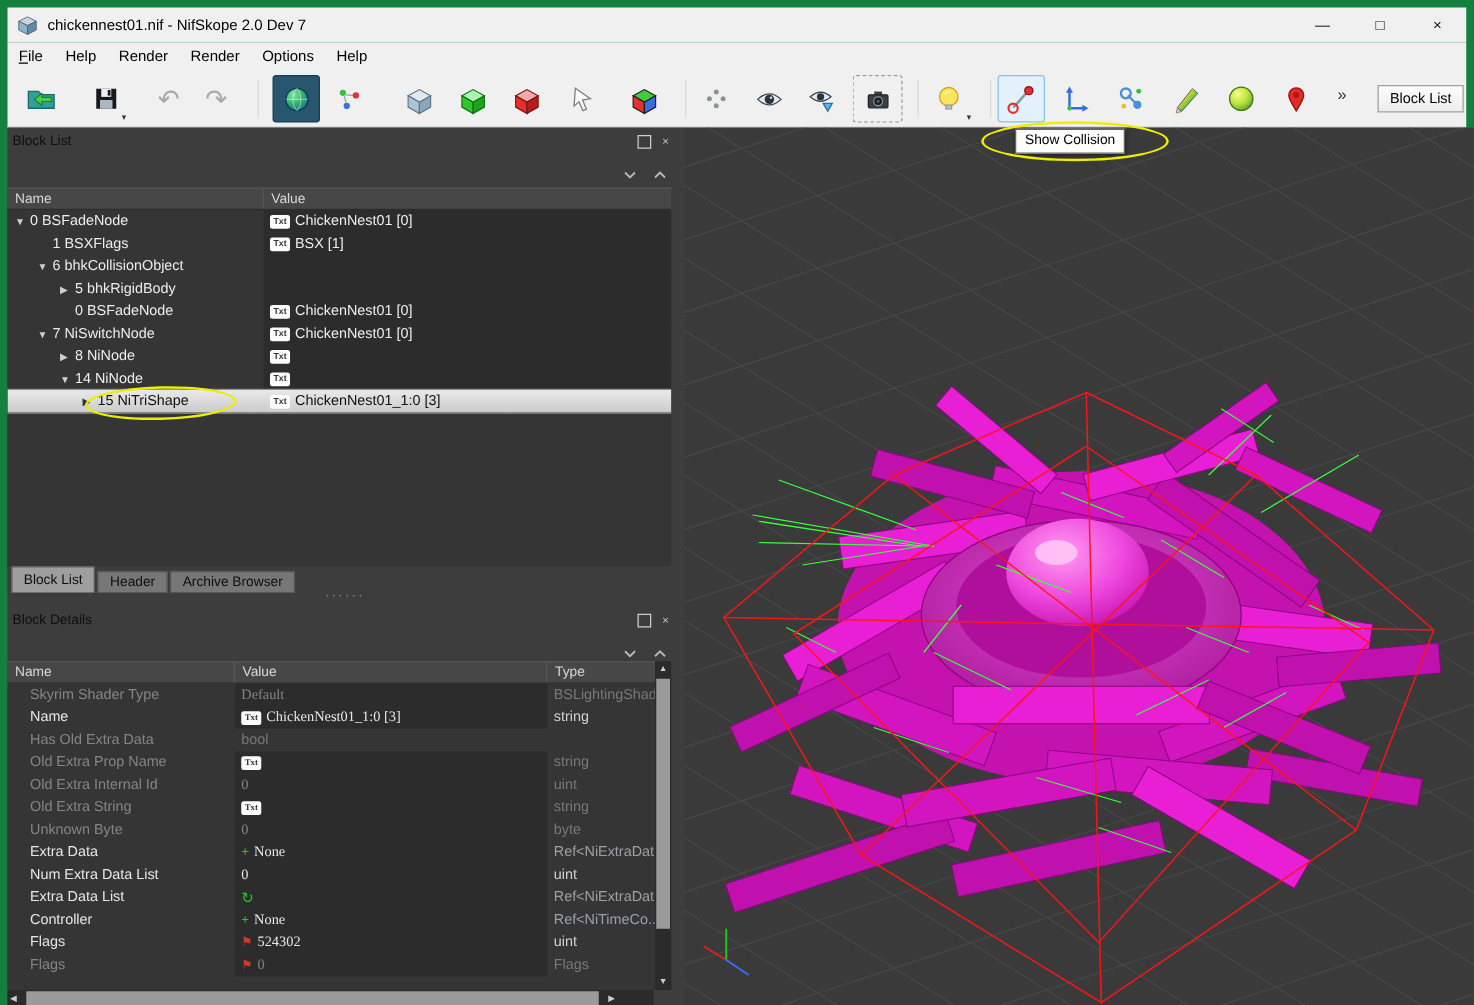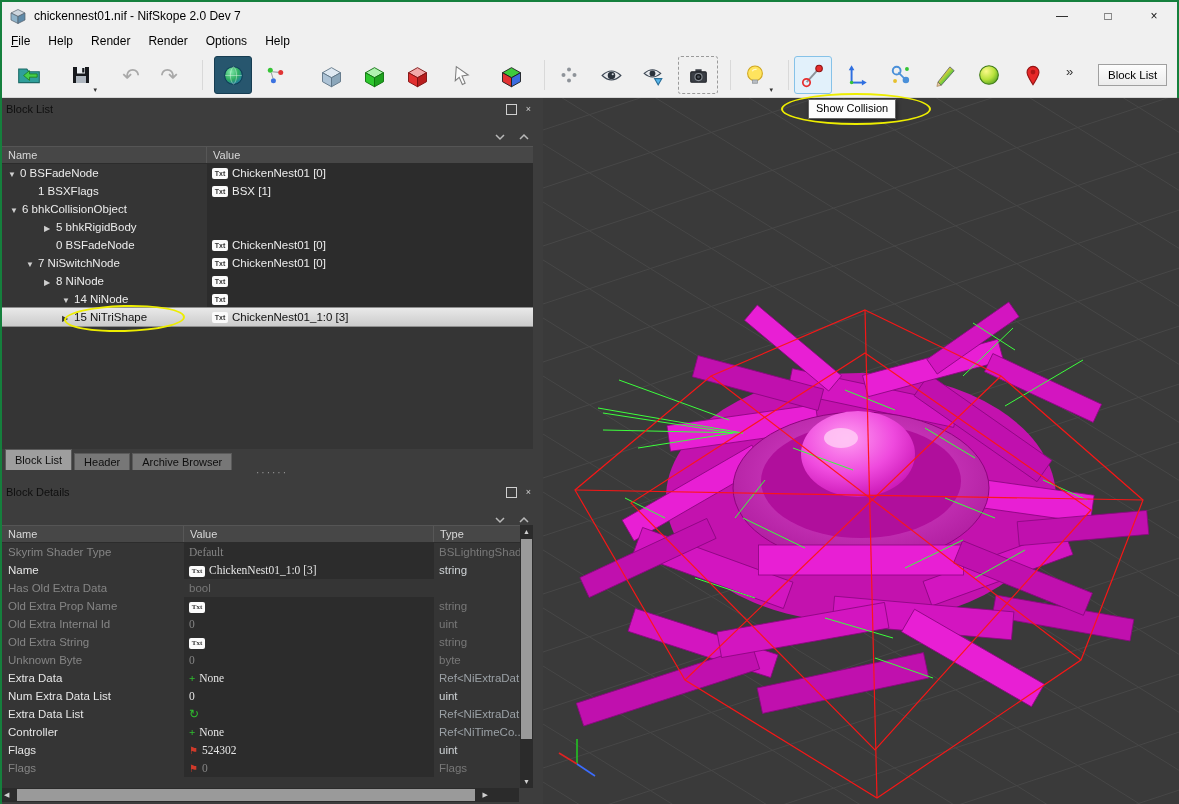--- a/index.html
+++ b/index.html
@@ -1,17 +1,17 @@
 <!DOCTYPE html>
 <html><head>
 <meta charset="utf-8">
 <style>
   *{margin:0;padding:0;box-sizing:border-box;}
   html,body{width:1179px;height:804px;overflow:hidden;font-family:"Liberation Sans",sans-serif;background:#3b3b3b;}
-  .window{position:relative;width:1179px;height:804px;background:#0f766e;border:2px solid #15803d;}
+  .window{position:relative;width:1179px;height:804px;background:#0f766e;border:6px solid #15803d;}
   
   .titlebar{position:absolute;left:0;top:0;width:100%;height:28px;background:#f0f0f0;display:flex;align-items:center;}
   .app-icon{margin-left:7px;width:18px;height:18px;display:inline-block;}
   .title{font-size:12px;color:#000;margin-left:7px;}
   .wincontrols{position:absolute;right:0;top:0;height:28px;display:flex;}
   .winbtn{width:46px;height:28px;display:flex;align-items:center;justify-content:center;font-size:12px;color:#111;cursor:default;}
   
   .menubar{position:absolute;top:28px;left:0;width:100%;height:22px;background:#f0f0f0;display:flex;align-items:center;font-size:12px;color:#000;}
   .menu-item{padding:3px 9px;cursor:default;}
   .menu-item .ul{text-decoration:underline;}
@@ -47,21 +47,21 @@
   .trow{display:flex;height:18px;font-size:11.5px;color:#ececec;}
   .tc-name{width:205px;overflow:hidden;white-space:nowrap;line-height:18px;}
   .tc-val{flex:1;background:#2c2c2c;line-height:18px;padding-left:5px;overflow:hidden;white-space:nowrap;}
   .arr{display:inline-block;width:12px;font-size:8px;color:#cfcfcf;}
   .trow.sel{background:linear-gradient(#e9e9e9,#cbcbcb);outline:1px solid #8f8f8f;color:#111;}
   .trow.sel .tc-val{background:transparent;color:#111;}
   .trow.sel .arr{color:#333;}
   .txticon{display:inline-block;min-width:16px;height:11px;background:#fbfbfb;border-radius:2px;color:#333;font-size:7px;line-height:11px;text-align:center;font-weight:bold;margin-right:4px;vertical-align:1px;}
   
   .drow{display:flex;height:18px;font-size:11.5px;}
-  .dc-n{width:182px;padding-left:6px;line-height:18px;color:#e6e6e6;overflow:hidden;white-space:nowrap;}
+  .dc-n{width:182px;padding-left:18px;line-height:18px;color:#e6e6e6;overflow:hidden;white-space:nowrap;}
   .dc-v{width:250px;padding-left:5px;background:#2c2c2c;line-height:18px;color:#e6e6e6;overflow:hidden;white-space:nowrap;font-family:Liberation Serif, serif;}
   .dc-t{width:86px;padding-left:5px;line-height:18px;color:#cfd3d6;overflow:hidden;white-space:nowrap;}
   .drow.muted .dc-n,.drow.muted .dc-v{color:#858585;}
   .drow.muted .dc-t{color:#787878;}
   .dc-t.dim{color:#9aa0a5;}
   .plusicon{color:#2fbf2f;font-weight:bold;font-size:11px;margin-right:4px;}
   .refreshicon{color:#2fbf2f;font-size:12px;}
   .flagicon{color:#d03a2a;font-size:10px;margin-right:4px;}
   
   .tabs{position:absolute;left:0;width:531px;height:21px;display:flex;align-items:flex-end;background:#3d3d3d;padding-left:3px;}
@@ -318,41 +318,41 @@
     <div id="bl-rows" class="rows-area" style="top:66px;height:285px">
         <div class="trow">
           <div class="tc-name" style="padding-left: 6px;"><span class="arr">▼</span><span>0 BSFadeNode</span></div>
           <div class="tc-val"><span class="txticon">Txt</span><span>ChickenNest01 [0]</span></div>
         </div>
         <div class="trow">
           <div class="tc-name" style="padding-left: 24px;"><span class="arr"></span><span>1 BSXFlags</span></div>
           <div class="tc-val"><span class="txticon">Txt</span><span>BSX [1]</span></div>
         </div>
         <div class="trow">
-          <div class="tc-name" style="padding-left: 8px;"><span class="arr">▼</span><span>6 bhkCollisionObject</span></div>
+          <div class="tc-name" style="padding-left: 24px;"><span class="arr">▼</span><span>6 bhkCollisionObject</span></div>
           <div class="tc-val"></div>
         </div>
         <div class="trow">
           <div class="tc-name" style="padding-left: 42px;"><span class="arr">▶</span><span>5 bhkRigidBody</span></div>
           <div class="tc-val"></div>
         </div>
         <div class="trow">
           <div class="tc-name" style="padding-left: 42px;"><span class="arr"></span><span>0 BSFadeNode</span></div>
           <div class="tc-val"><span class="txticon">Txt</span><span>ChickenNest01 [0]</span></div>
         </div>
         <div class="trow">
           <div class="tc-name" style="padding-left: 24px;"><span class="arr">▼</span><span>7 NiSwitchNode</span></div>
           <div class="tc-val"><span class="txticon">Txt</span><span>ChickenNest01 [0]</span></div>
         </div>
         <div class="trow">
           <div class="tc-name" style="padding-left: 42px;"><span class="arr">▶</span><span>8 NiNode</span></div>
           <div class="tc-val"><span class="txticon">Txt</span></div>
         </div>
         <div class="trow">
-          <div class="tc-name" style="padding-left: 60px;"><span class="arr">▼</span><span>14 NiNode</span></div>
+          <div class="tc-name" style="padding-left: 42px;"><span class="arr">▼</span><span>14 NiNode</span></div>
           <div class="tc-val"><span class="txticon">Txt</span></div>
         </div>
         <div class="trow sel">
           <div class="tc-name" style="padding-left: 60px;"><span class="arr">▶</span><span>15 NiTriShape</span></div>
           <div class="tc-val"><span class="txticon">Txt</span><span>ChickenNest01_1:0 [3]</span></div>
         </div>
       </div>
     <div id="bl-tabs" class="tabs" style="top:351px">
         <div class="tab active">Block List</div>
         <div class="tab">Header</div>

